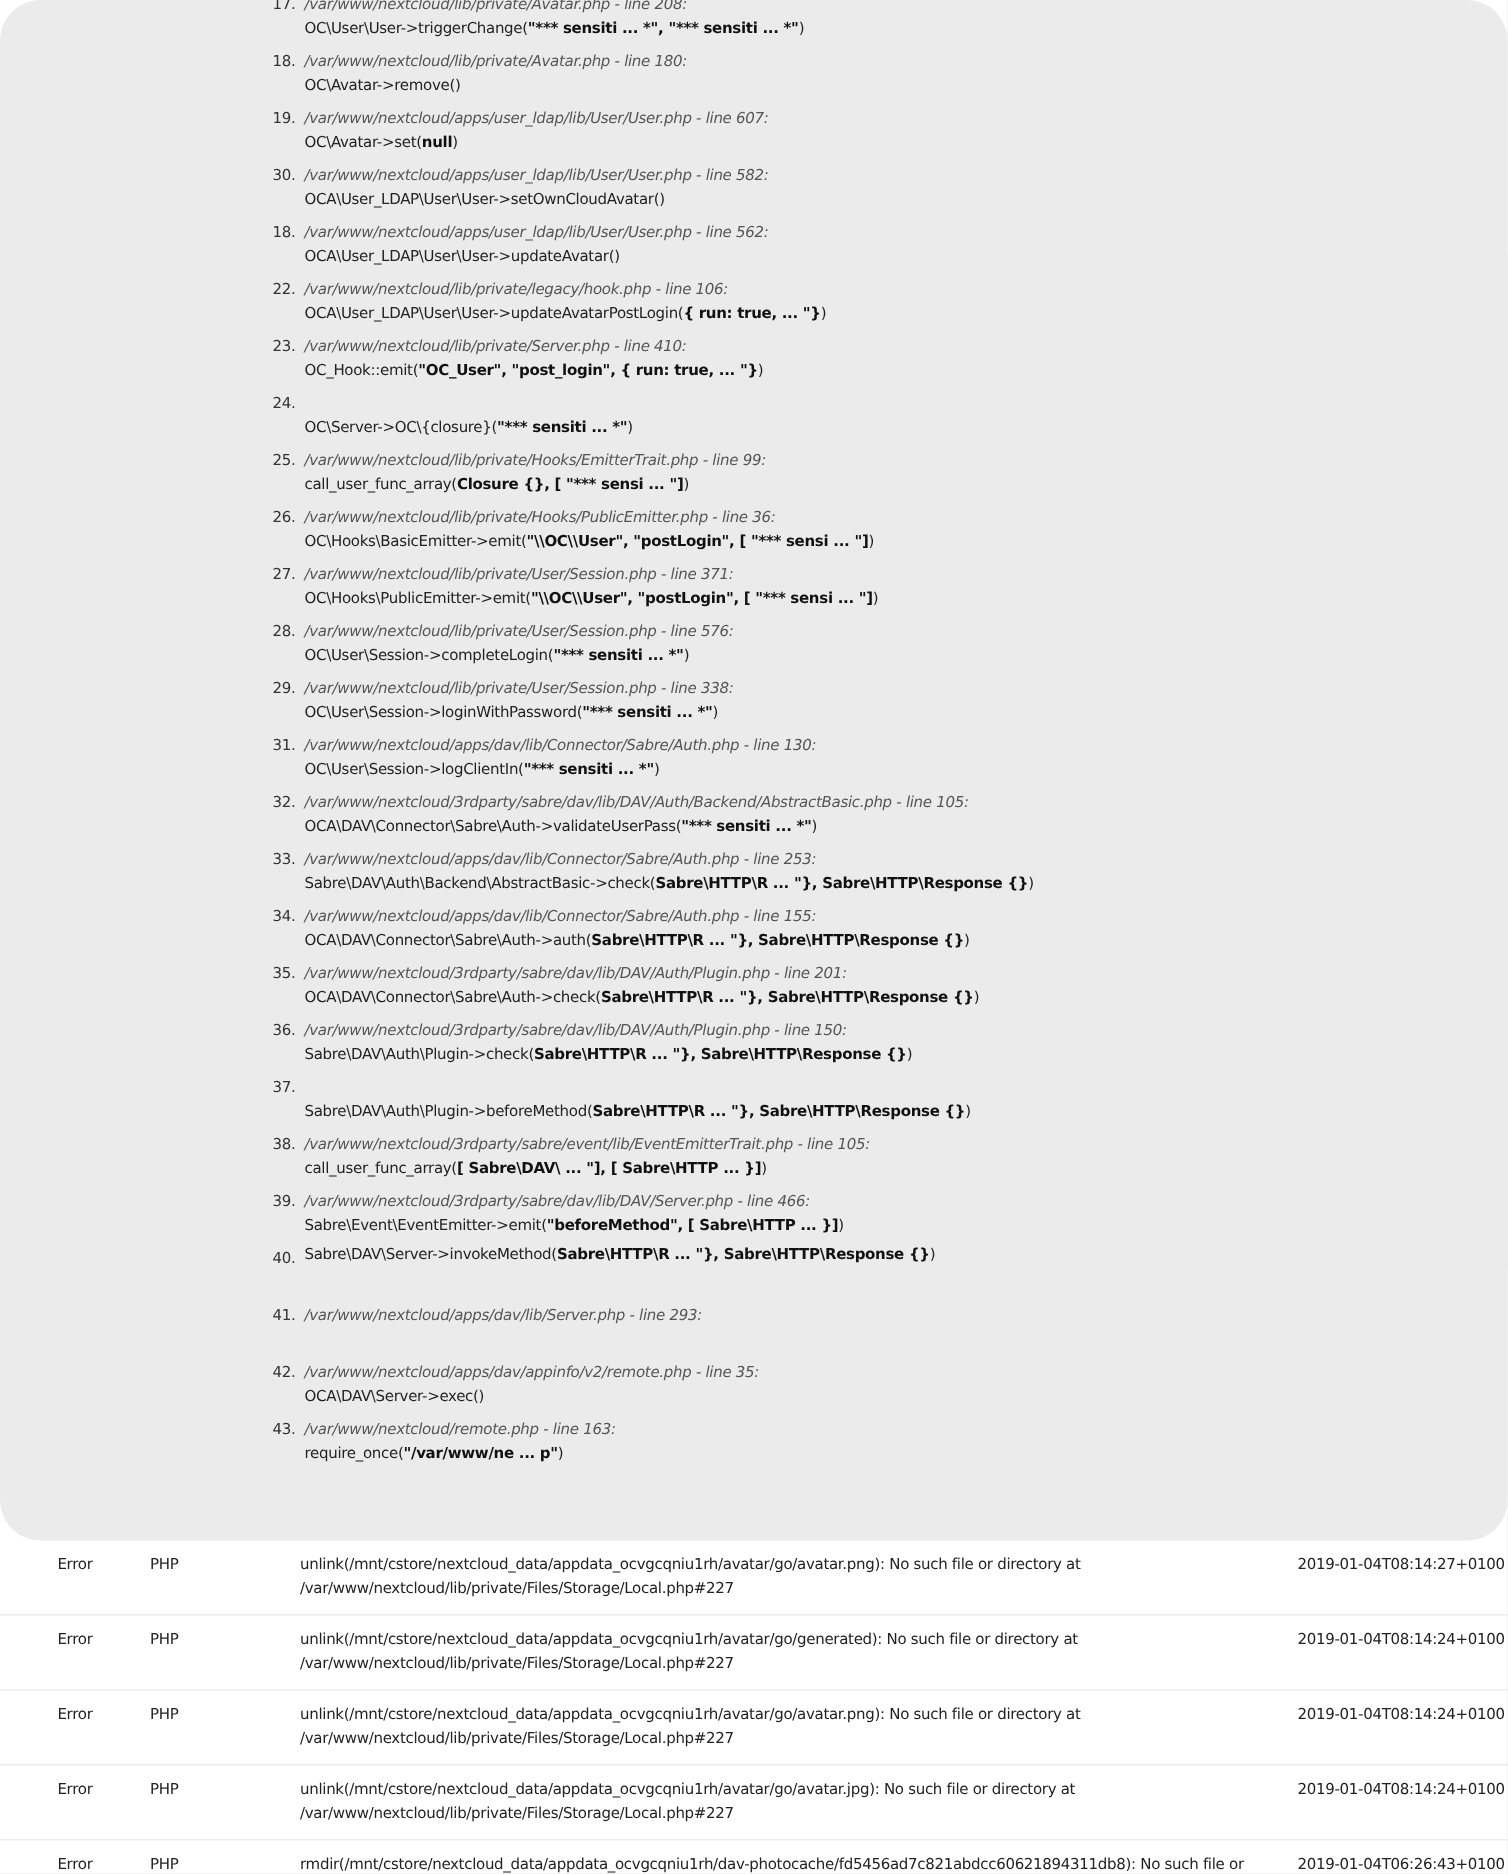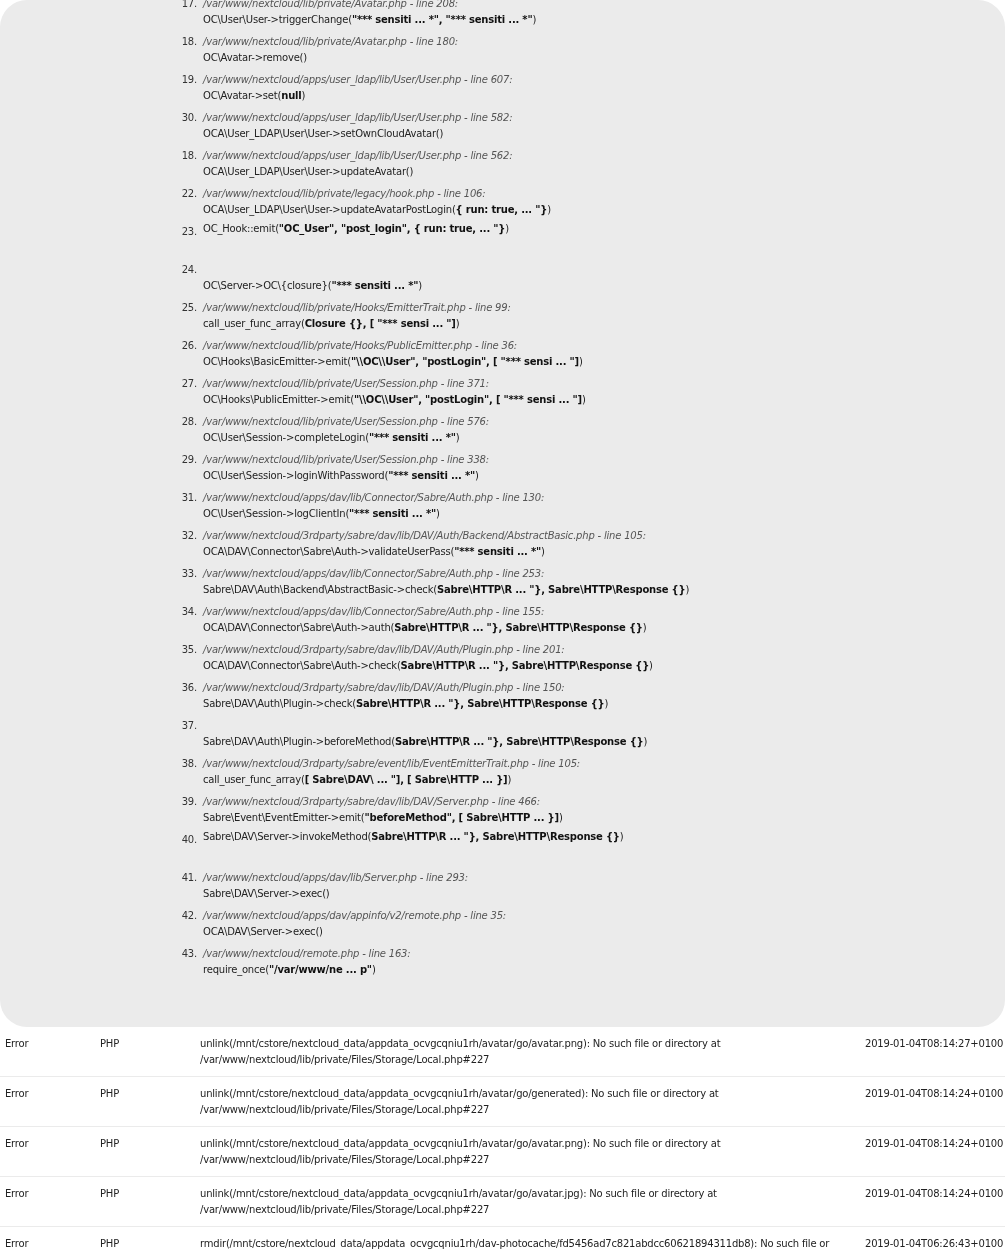--- a/index.html
+++ b/index.html
@@ -69,21 +69,21 @@
   }
   table.log td {
     vertical-align: top;
     padding: 9px 0 0 5px;
     height: 40px;
     border-bottom: 1px solid #ebebeb;
     line-height: 16px;
     font-size: 10px;
     color: #222;
   }
-  table.log td.level { width: 90px; }
+  table.log td.level { width: 90px; text-align: center; }
   table.log td.app { width: 95px; }
   table.log td.msg { width: 650px; padding-right: 10px; }
   table.log td.time { white-space: nowrap; }
 </style>
 </head>
 <body>
 
 <div class="trace">
   <ol>
     <li>
@@ -111,20 +111,21 @@
         <span class="file">/var/www/nextcloud/apps/user_ldap/lib/User/User.php  - line 562:</span>
         <span class="call"><span>OCA\User_LDAP\User\User-&gt;updateAvatar()</span><b></b><span></span></span>
       </li>
     <li>
         <span class="num">22.</span>
         <span class="file">/var/www/nextcloud/lib/private/legacy/hook.php  - line 106:</span>
         <span class="call"><span>OCA\User_LDAP\User\User-&gt;updateAvatarPostLogin(</span><b>{ run: true, ... "}</b><span>)</span></span>
       </li>
     <li>
         <span class="num">23.</span>
+        <span class="file">/var/www/nextcloud/lib/private/Server.php  - line 410:</span>
         <span class="call"><span>OC_Hook::emit(</span><b>"OC_User", "post_login", { run: true, ... "}</b><span>)</span></span>
       </li>
     <li>
         <span class="num">24.</span>
         <span class="file"></span>
         <span class="call"><span>OC\Server-&gt;OC\{closure}(</span><b>"*** sensiti ... *"</b><span>)</span></span>
       </li>
     <li>
         <span class="num">25.</span>
         <span class="file">/var/www/nextcloud/lib/private/Hooks/EmitterTrait.php  - line 99:</span>
@@ -195,21 +196,20 @@
         <span class="file">/var/www/nextcloud/3rdparty/sabre/dav/lib/DAV/Server.php  - line 466:</span>
         <span class="call"><span>Sabre\Event\EventEmitter-&gt;emit(</span><b>"beforeMethod", [ Sabre\HTTP ... }]</b><span>)</span></span>
       </li>
     <li>
         <span class="num">40.</span>
         <span class="call"><span>Sabre\DAV\Server-&gt;invokeMethod(</span><b>Sabre\HTTP\R ... "}, Sabre\HTTP\Response {}</b><span>)</span></span>
       </li>
     <li>
         <span class="num">41.</span>
         <span class="file">/var/www/nextcloud/apps/dav/lib/Server.php  - line 293:</span>
-        <span class="call"><span>Sabre\DAV\Server-&gt;exec()</span><b></b><span></span></span>
       </li>
     <li>
         <span class="num">42.</span>
         <span class="file">/var/www/nextcloud/apps/dav/appinfo/v2/remote.php  - line 35:</span>
         <span class="call"><span>OCA\DAV\Server-&gt;exec()</span><b></b><span></span></span>
       </li>
     <li>
         <span class="num">43.</span>
         <span class="file">/var/www/nextcloud/remote.php  - line 163:</span>
         <span class="call"><span>require_once(</span><b>"/var/www/ne ... p"</b><span>)</span></span>

